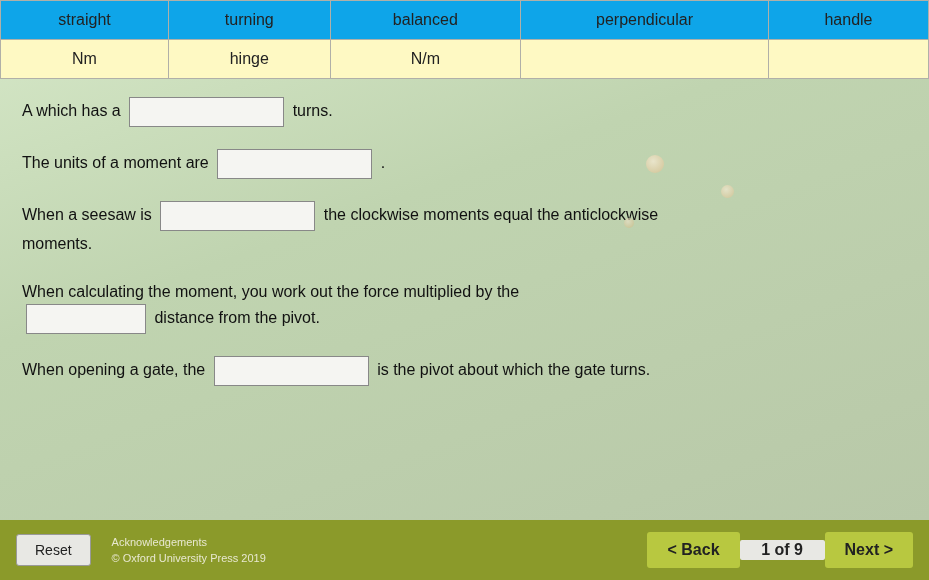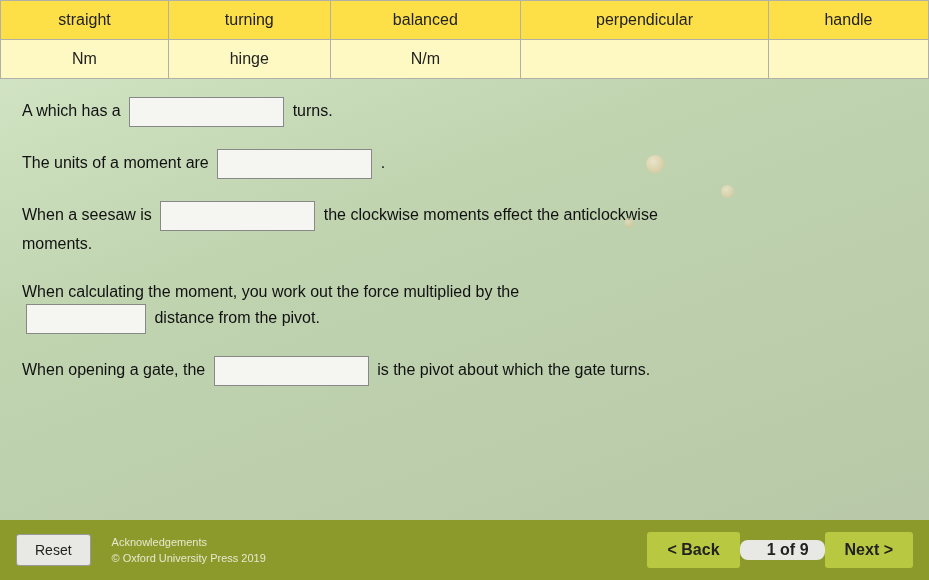--- a/index.html
+++ b/index.html
@@ -61,21 +61,21 @@
       border: 1px solid #b0b0a8;
       border-collapse: collapse;
       width: 100%;
     }
     .word-bank td {
       border: 1px solid #b0b0a8;
       padding: 10px 20px;
       text-align: center;
       font-size: 16px;
       color: #222;
-      background: #fde047;
+      background: #0ea5e9;
     }
     .word-bank tr:nth-child(2) td {
       background: #fef9c3;
     }
 
     .questions-area {
       padding: 18px 22px 10px 22px;
     }
 
     .question-line {
@@ -155,27 +155,27 @@
       font-size: 16px;
       font-weight: bold;
       cursor: pointer;
       color: #222;
       min-width: 80px;
       text-align: center;
     }
 
     .page-indicator {
       background: #e8e8e4;
-      border-radius: 8px;
+      border-radius: 2px;
       padding: 1px 16px;
       font-size: 16px;
       font-weight: bold;
       color: #222;
       min-width: 85px;
-      text-align: right;
+      text-align: center;
     }
   </style>
 </head>
 <body>
 
 <div class="main-content">
 
   <div class="deco-circle-1"></div>
   <div class="deco-circle-2"></div>
   <div class="deco-circle-3"></div>
@@ -209,21 +209,21 @@
 
     <div class="question-line">
       <span>The units of a moment are</span>
       <span class="fill-input"></span>
       <span>.</span>
     </div>
 
     <div class="question-line">
       <span>When a seesaw is</span>
       <span class="fill-input"></span>
-      <span>the clockwise moments effect the anticlockwise</span>
+      <span>the clockwise moments equal the anticlockwise</span>
       <br>
       <span>moments.</span>
     </div>
 
     <div class="question-line">
       <span>When calculating the moment, you work out the force multiplied by the</span>
       <br>
       <span class="fill-input-sm"></span>
       <span>distance from the pivot.</span>
     </div>

